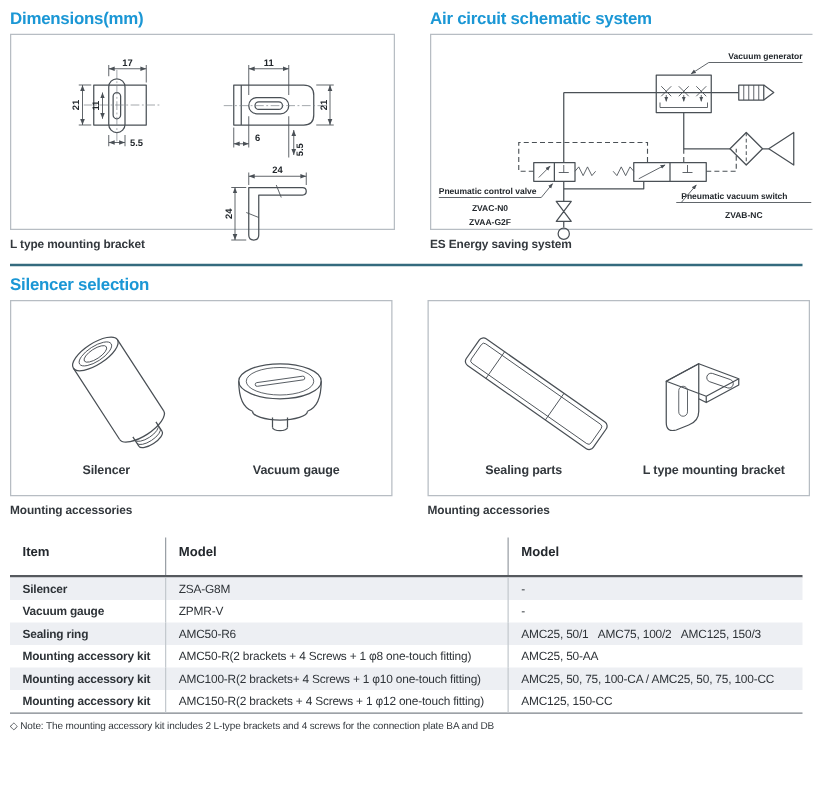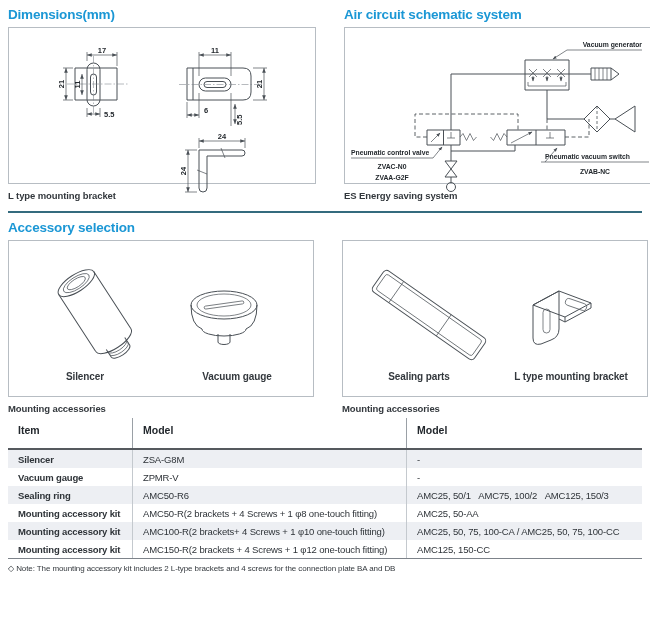--- a/index.html
+++ b/index.html
@@ -6,21 +6,21 @@
   body { background:#ffffff; font-family:"Liberation Sans", sans-serif; }
   .page { position:relative; width:650px; height:634px; background:#fff; padding:4px 8px 0 8px; overflow:hidden; }
   .top-grid { display:grid; grid-template-columns:1fr 1fr; column-gap:28px; }
   h2.sec { color:#1b97d5; font-size:13.5px; font-weight:bold; letter-spacing:-0.2px; margin:3px 0 5px 0; }
   .panel { border:1px solid #b7bdc3; background:#fff; height:157px; position:relative; }
   .caption { font-size:9.5px; font-weight:bold; color:#33383d; margin-top:6px; letter-spacing:-0.1px; }
   .divider { border:none; border-top:2px solid #346b7e; margin:10px 0 7px 0; }
   .acc-labels { position:absolute; left:0; right:0; bottom:14px; display:flex; }
   .acc-labels span { flex:1; text-align:center; font-size:10px; font-weight:bold; color:#33383d; letter-spacing:-0.1px; }
   
-  .tbl { margin-top:4px; }
+  .tbl { margin-top:16px; }
   .trow { display:grid; grid-template-columns:124px 274px auto; align-items:center; }
   .thead { border-bottom:2px solid #55595e; }
   .thead .cell { font-size:10.5px; font-weight:bold; color:#23282d; padding:6px 0 12px 10px; }
   .thead .cell + .cell { border-left:1px solid #9aa0a6; }
   .tbody .trow { height:18px; font-size:9.5px; color:#2e3338; letter-spacing:-0.15px; }
   .tbody .trow:nth-child(odd) { background:#edeff3; }
   .tbody .cell { padding:0 4px 0 10px; white-space:nowrap; overflow:hidden; }
   .tbody .cell + .cell { border-left:1px solid #c4c9ce; height:100%; display:flex; align-items:center; }
   .tbody .cell.item { font-weight:bold; }
   .tbl-wrap { border-bottom:1px solid #7d838a; }
@@ -184,21 +184,21 @@
           <line class="thin" x1="200" y1="134" x2="212" y2="120" marker-end="url(#fa)"></line>
           <text class="lb" x="250" y="146" text-anchor="middle">ZVAB-NC</text>
         </svg>
       </div>
       <div class="caption">ES Energy saving system</div>
     </section>
   </div>
 
   <hr class="divider">
 
-  <h2 class="sec">Accessory selection</h2>
+  <h2 class="sec">Silencer selection</h2>
 
   <div class="top-grid">
     <section>
       <div class="panel">
         <svg width="304" height="140" viewBox="0 0 304 140">
 
           <g transform="translate(88,74) rotate(-33)">
             <path class="tl" d="M-21,-38 V30 M21,-38 V30"></path>
             <ellipse class="tl" cx="0" cy="-38" rx="21" ry="8.5"></ellipse>
             <ellipse class="thin" cx="0" cy="-38" rx="15" ry="6"></ellipse>

